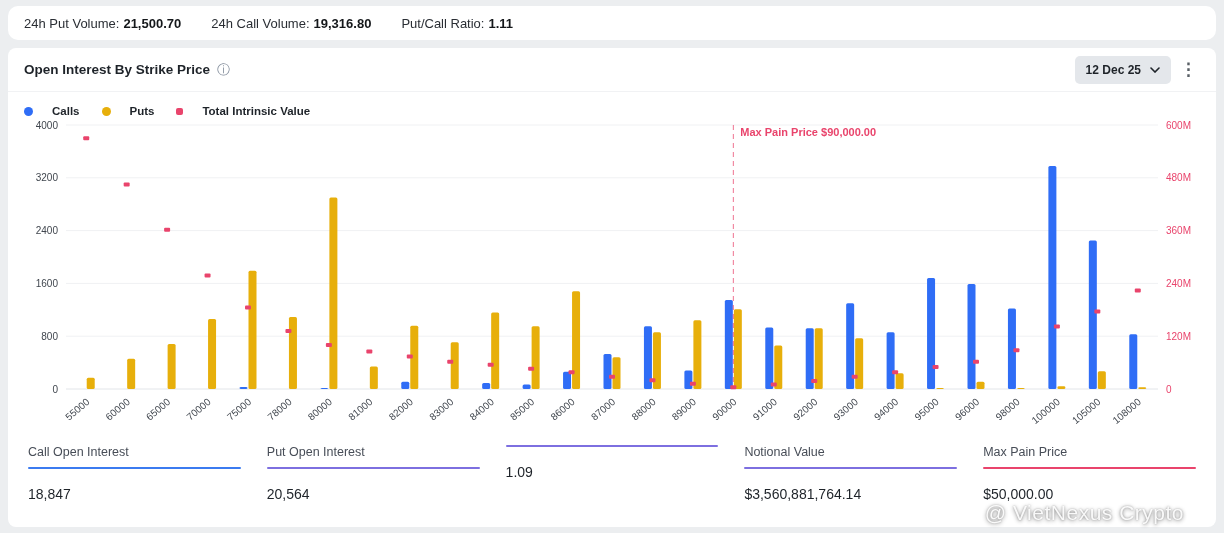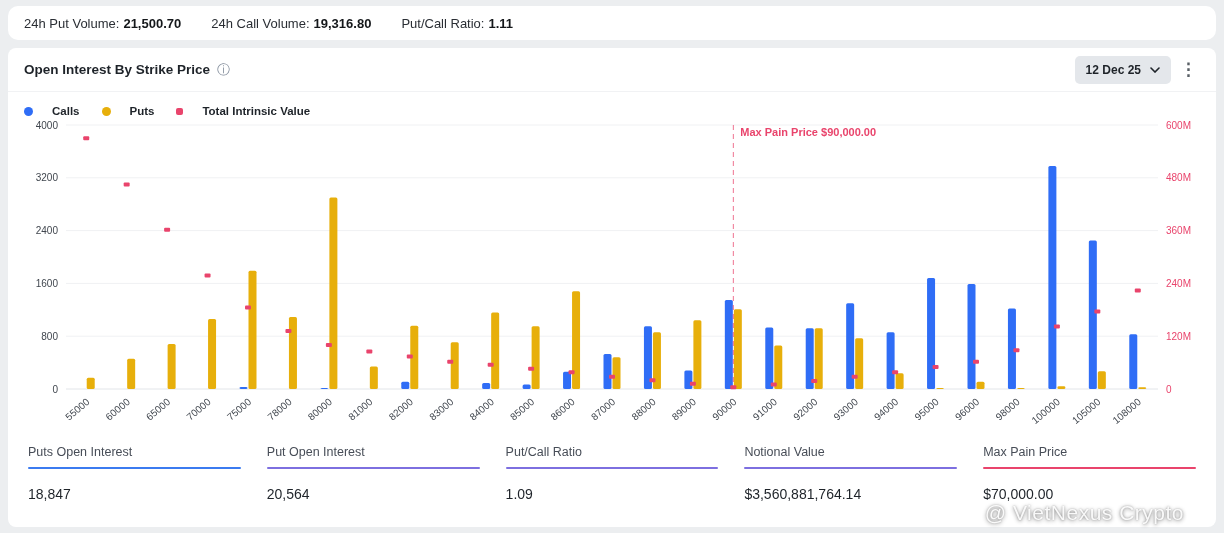--- a/index.html
+++ b/index.html
@@ -222,40 +222,39 @@
       <rect x="924.5555555555555" y="246" width="6" height="4" rx="1" fill="#e9446c"></rect>
       <rect x="965" y="240.72" width="6" height="4" rx="1" fill="#e9446c"></rect>
       <rect x="1005.4444444444445" y="229.28" width="6" height="4" rx="1" fill="#e9446c"></rect>
       <rect x="1045.8888888888887" y="205.52" width="6" height="4" rx="1" fill="#e9446c"></rect>
       <rect x="1086.3333333333333" y="190.56" width="6" height="4" rx="1" fill="#e9446c"></rect>
       <rect x="1126.7777777777778" y="169.44" width="6" height="4" rx="1" fill="#e9446c"></rect>
     </svg>
 
   <div class="footer" id="footer-stats">
       <div class="fstat">
-        <div class="flabel">Puts Open Interest</div>
+        <div class="flabel">Call Open Interest</div>
         <div class="fline" style="background: rgb(59, 123, 240);"></div>
         <div class="fvalue">18,847</div>
       </div>
       <div class="fstat">
         <div class="flabel">Put Open Interest</div>
         <div class="fline" style="background: rgb(125, 111, 224);"></div>
         <div class="fvalue">20,564</div>
       </div>
       <div class="fstat">
-        <div class="flabel">Put/Call Ratio</div>
         <div class="fline" style="background: rgb(125, 111, 224);"></div>
         <div class="fvalue">1.09</div>
       </div>
       <div class="fstat">
         <div class="flabel">Notional Value</div>
         <div class="fline" style="background: rgb(125, 111, 224);"></div>
         <div class="fvalue">$3,560,881,764.14</div>
       </div>
       <div class="fstat">
         <div class="flabel">Max Pain Price</div>
         <div class="fline" style="background: rgb(233, 68, 108);"></div>
-        <div class="fvalue">$70,000.00</div>
+        <div class="fvalue">$50,000.00</div>
       </div>
     </div>
 
   <div class="watermark">@ VietNexus Crypto</div>
 </div>
 
 </body></html>

